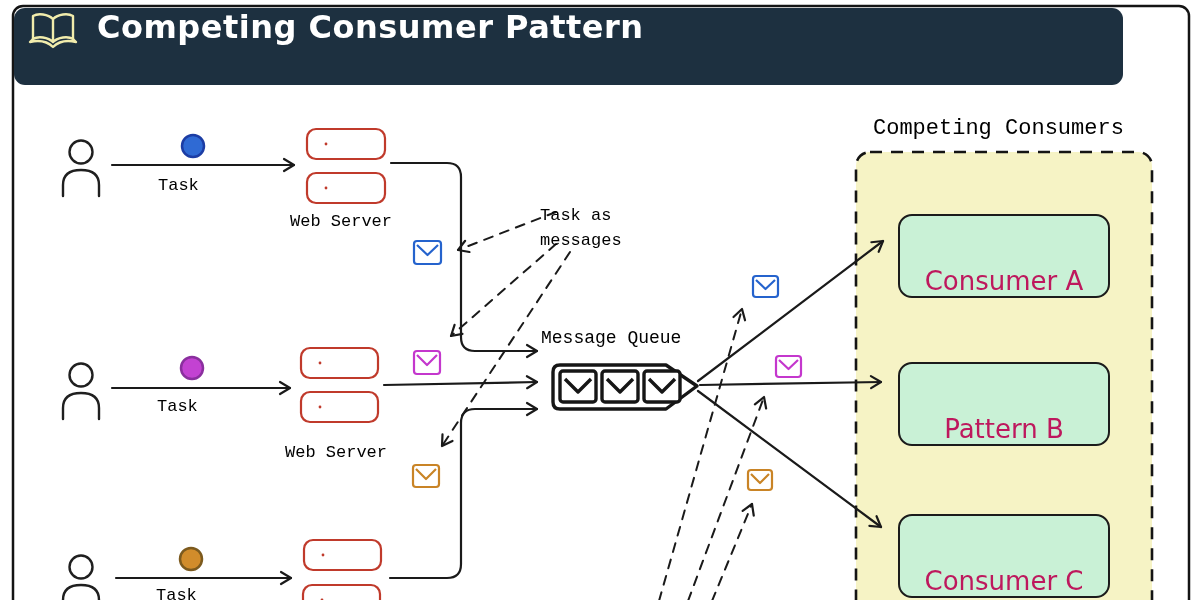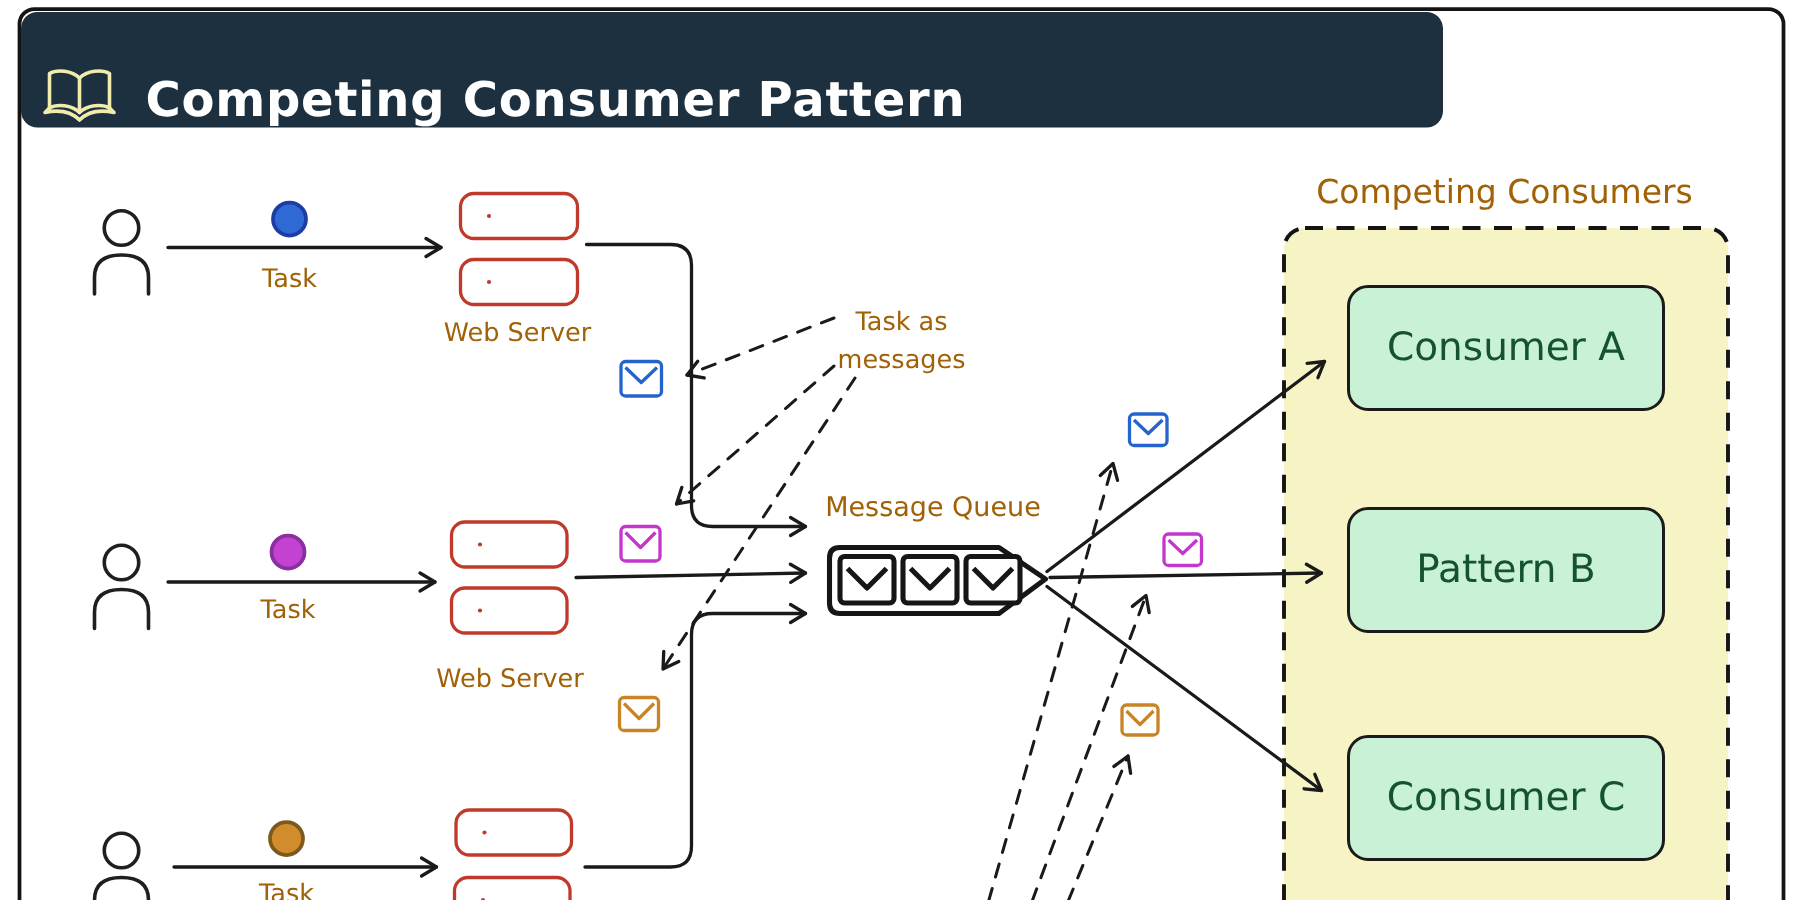--- a/index.html
+++ b/index.html
@@ -3,37 +3,37 @@
 <meta charset="utf-8">
 <style>
   html,body{margin:0;padding:0;}
   body{
     width:1200px;height:600px;position:relative;overflow:hidden;
     background:#ffffff;font-family:"DejaVu Sans","Liberation Sans",sans-serif;color:#1a1a1a;
   }
   #stage{position:absolute;left:0;top:0;width:1200px;height:600px;}
   svg.diagram{position:absolute;left:0;top:0;z-index:1;}
   .header{
-    position:absolute;left:14px;top:8px;width:948px;height:77px;z-index:5;
-    border-radius:11px;display:flex;align-items:flex-end;
+    position:absolute;left:14px;top:8px;width:1109px;height:77px;z-index:5;
+    border-radius:11px;display:flex;align-items:flex-start;
   }
   .header .title{
     color:#ffffff;font-size:32px;font-weight:bold;letter-spacing:.5px;margin-left:18px;
     font-family:"DejaVu Sans","Liberation Sans",sans-serif;
   }
   .header svg{margin-left:13px;flex:0 0 auto;}
-  .lbl{position:absolute;z-index:3;text-align:center;font-size:17px;color:#a16207;}
+  .lbl{position:absolute;z-index:3;text-align:left;font-size:17px;color:#000000;font-family:Liberation Mono, monospace;}
   .lbl.mq{font-size:18px;}
   .lbl.note{line-height:25px;font-size:17px;}
   .lbl.group-title{font-size:22px;}
   .consumer{
     position:absolute;z-index:4;width:208px;height:80px;
     border:2px solid #1b1b1b;border-radius:14px;
-    display:flex;align-items:center;justify-content:center;
-    font-size:26px;color:#14532d;
+    display:flex;align-items:flex-end;justify-content:center;
+    font-size:26px;color:#be185d;margin-top:24px;
   }
   .c-a{left:898px;top:190px;}
   .c-b{left:898px;top:338px;}
   .c-c{left:898px;top:490px;}
 </style>
 </head>
 <body>
 
 <div id="stage">
 

